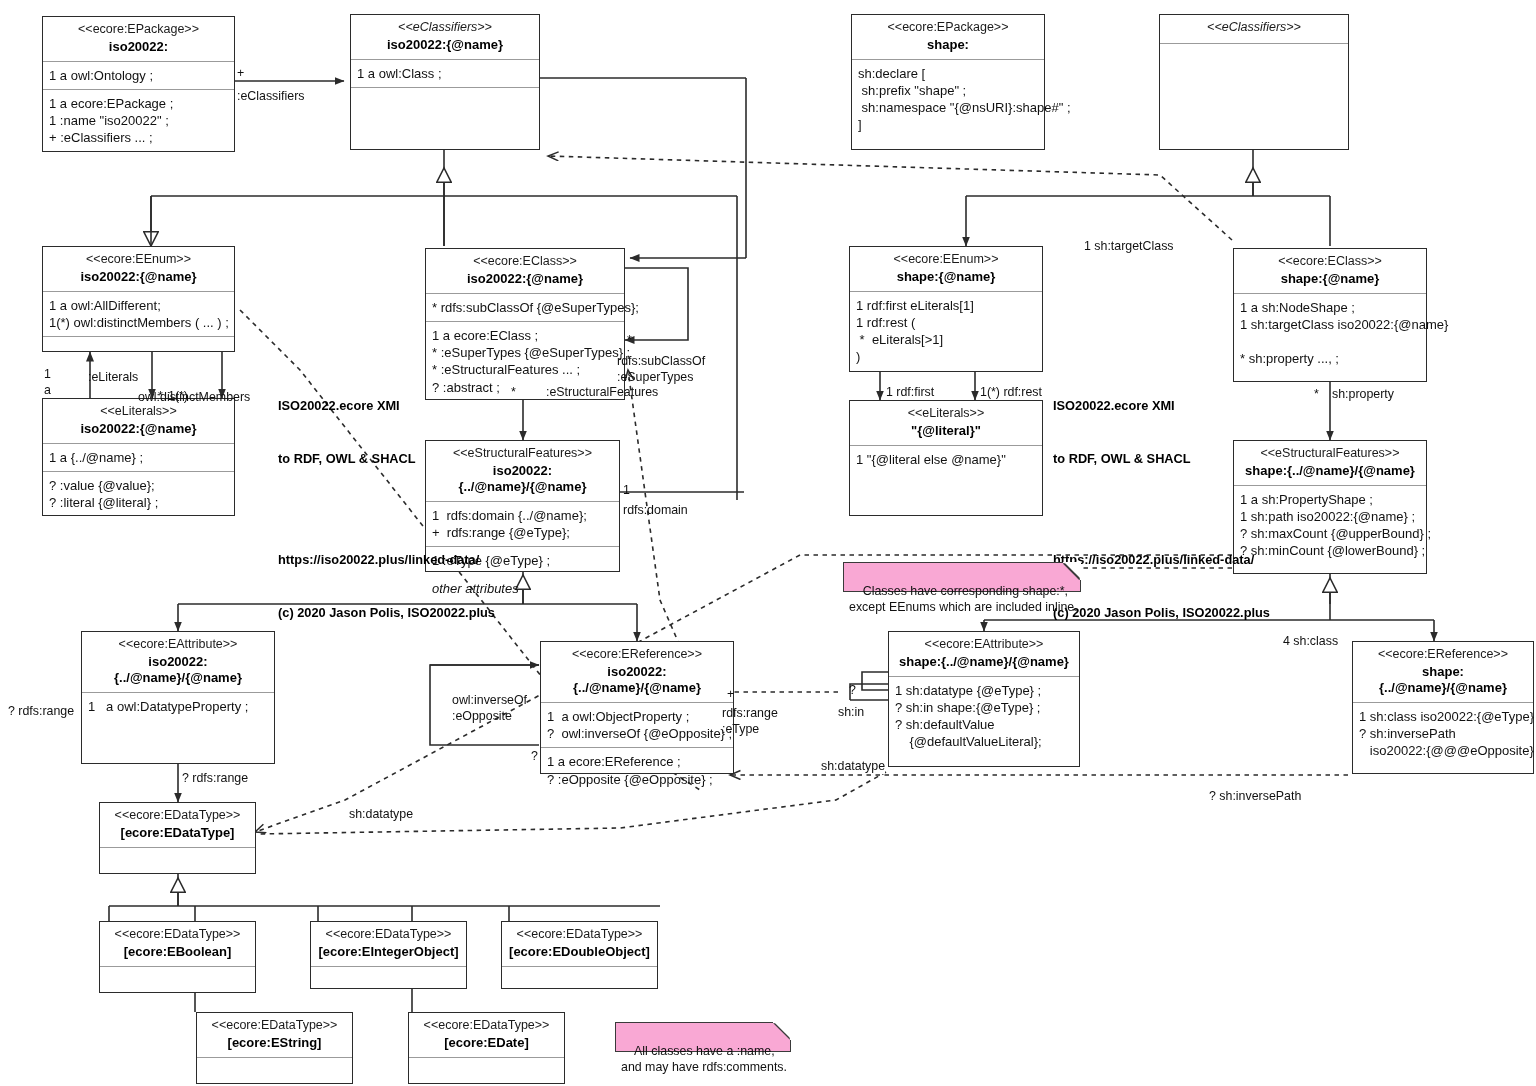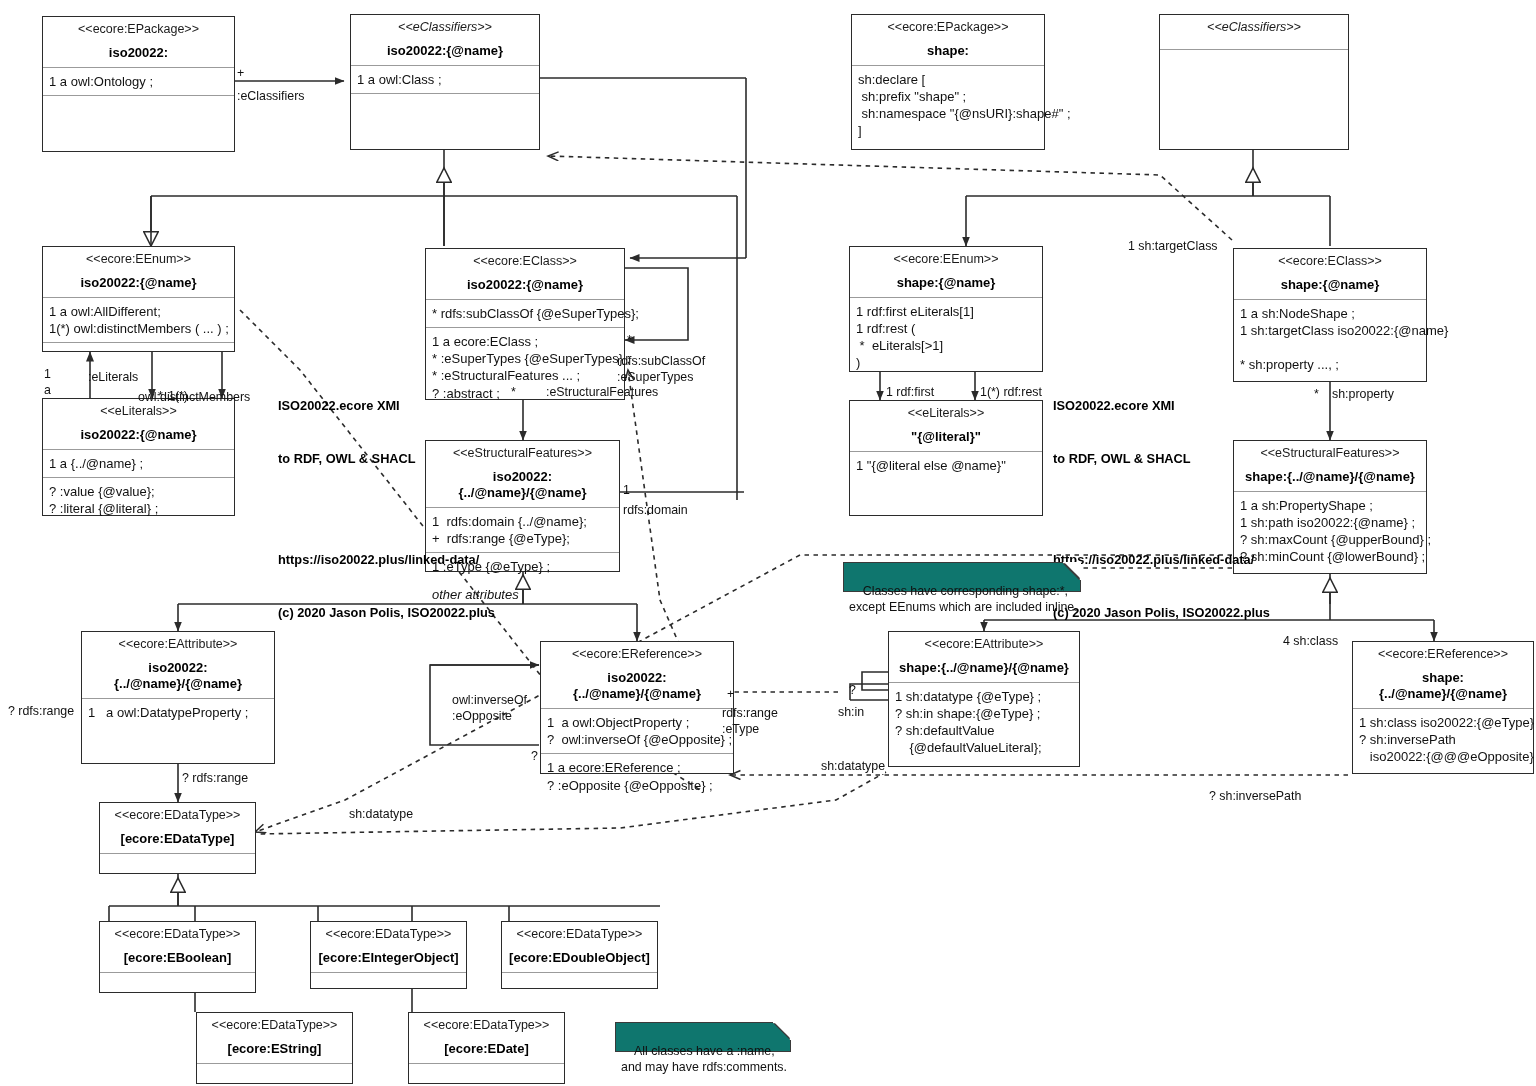--- a/index.html
+++ b/index.html
@@ -5,33 +5,33 @@
   html,body{margin:0;padding:0;background:#ffffff;}
   body{font-family:"Liberation Sans","DejaVu Sans",sans-serif;}
   #canvas{position:relative;width:1536px;height:1086px;overflow:hidden;background:#fff;}
   svg.lines{position:absolute;left:0;top:0;width:1536px;height:1086px;pointer-events:none;}
 
   
   .box{position:absolute;border:1.6px solid #2b2b2b;background:#fff;box-sizing:border-box;}
   .box .hdr{padding:5px 6px 6px 6px;text-align:center;line-height:1.25;}
   .box .stereo{font-size:12.5px;color:#1a1a1a;}
   .box .stereo.ital{font-style:italic;}
-  .box .nm{font-size:13px;font-weight:bold;color:#000;margin-top:7px;}
+  .box .nm{font-size:13px;font-weight:bold;color:#000;margin-top:1px;}
   .box .sep{border-top:1.4px solid #9b9b9b;}
   .box .cmp{padding:5px 6px;font-size:13px;line-height:1.32;color:#111;white-space:pre;}
   .box .cmp.ital{font-style:italic;}
   .box .grow{flex:1 1 auto;}
   .box.flex{display:flex;flex-direction:column;}
 
   
   .lbl{position:absolute;font-size:12.4px;color:#111;line-height:1.3;white-space:pre;background:#fff;}
   .lbl.nb{background:transparent;}
 
   
-  .note{position:absolute;border:1.3px solid #3a3a3a;background:#0f766e;box-sizing:border-box;
+  .note{position:absolute;border:1.3px solid #3a3a3a;background:#f9a8d4;box-sizing:border-box;
         font-size:12.4px;line-height:1.34;color:#111;padding:3px 5px;white-space:pre;}
   .note .foldline{position:absolute;right:0px;top:0px;width:17px;height:17px;}
 
   
   .ftxt{position:absolute;font-size:12.8px;font-weight:bold;line-height:1.38;color:#000;white-space:pre;}
 </style>
 </head>
 <body>
 
 <div id="canvas">
@@ -147,20 +147,23 @@
   </svg>
 
   <div class="box flex" style="left:42px;top:16px;width:193px;height:136px;">
     <div class="hdr">
       <div class="stereo">&lt;&lt;ecore:EPackage&gt;&gt;</div>
       <div class="nm">iso20022:</div>
     </div>
     <div class="sep"></div>
     <div class="cmp">1 a owl:Ontology ;</div>
     <div class="sep"></div>
+    <div class="cmp grow">1 a ecore:EPackage ;
+1 :name "iso20022" ;
++ :eClassifiers ... ;</div>
   </div>
 
   <div class="box flex" style="left:350px;top:14px;width:190px;height:136px;">
     <div class="hdr">
       <div class="stereo ital">&lt;&lt;eClassifiers&gt;&gt;</div>
       <div class="nm">iso20022:{@name}</div>
     </div>
     <div class="sep"></div>
     <div class="cmp">1 a owl:Class ;</div>
     <div class="sep"></div>
@@ -397,21 +400,21 @@
   <div class="lbl nb" style="left:627px;top:332px;">*</div>
   <div class="lbl nb" style="left:546px;top:384px;">:eStructuralFeatures</div>
   <div class="lbl nb" style="left:511px;top:384px;">*</div>
 
   <div class="lbl nb" style="left:623px;top:482px;">1</div>
   <div class="lbl nb" style="left:623px;top:502px;">rdfs:domain</div>
 
   <div class="lbl nb" style="left:886px;top:384px;">1 rdf:first</div>
   <div class="lbl nb" style="left:980px;top:384px;">1(*) rdf:rest</div>
 
-  <div class="lbl nb" style="left:1128px;top:238px;text-align:right;">1 sh:targetClass</div>
+  <div class="lbl nb" style="left:1084px;top:238px;text-align:right;">1 sh:targetClass</div>
   <div class="lbl nb" style="left:1314px;top:386px;">*</div>
   <div class="lbl nb" style="left:1332px;top:386px;">sh:property</div>
 
   <div class="lbl nb" style="left:1283px;top:633px;">4 sh:class</div>
   <div class="lbl nb" style="left:849px;top:682px;">?</div>
   <div class="lbl nb" style="left:838px;top:704px;">sh:in</div>
   <div class="lbl" style="left:821px;top:758px;">sh:datatype</div>
   <div class="lbl" style="left:349px;top:806px;">sh:datatype</div>
   <div class="lbl" style="left:1209px;top:788px;">? sh:inversePath</div>
 

